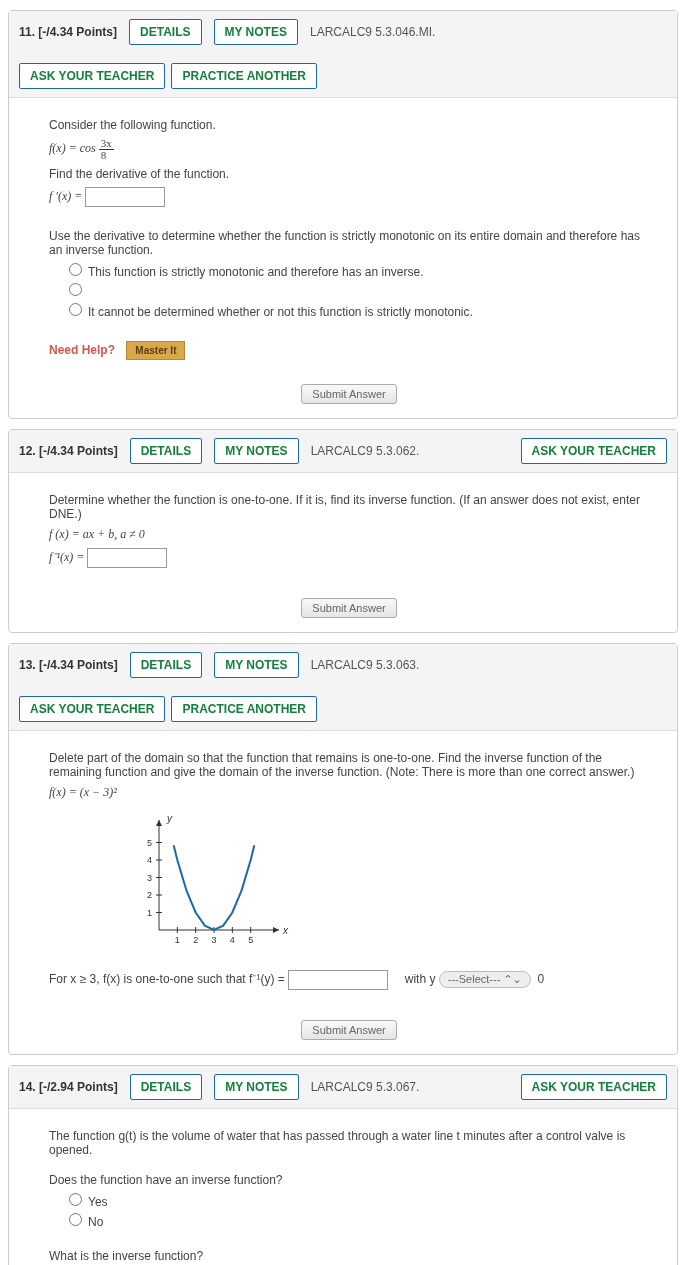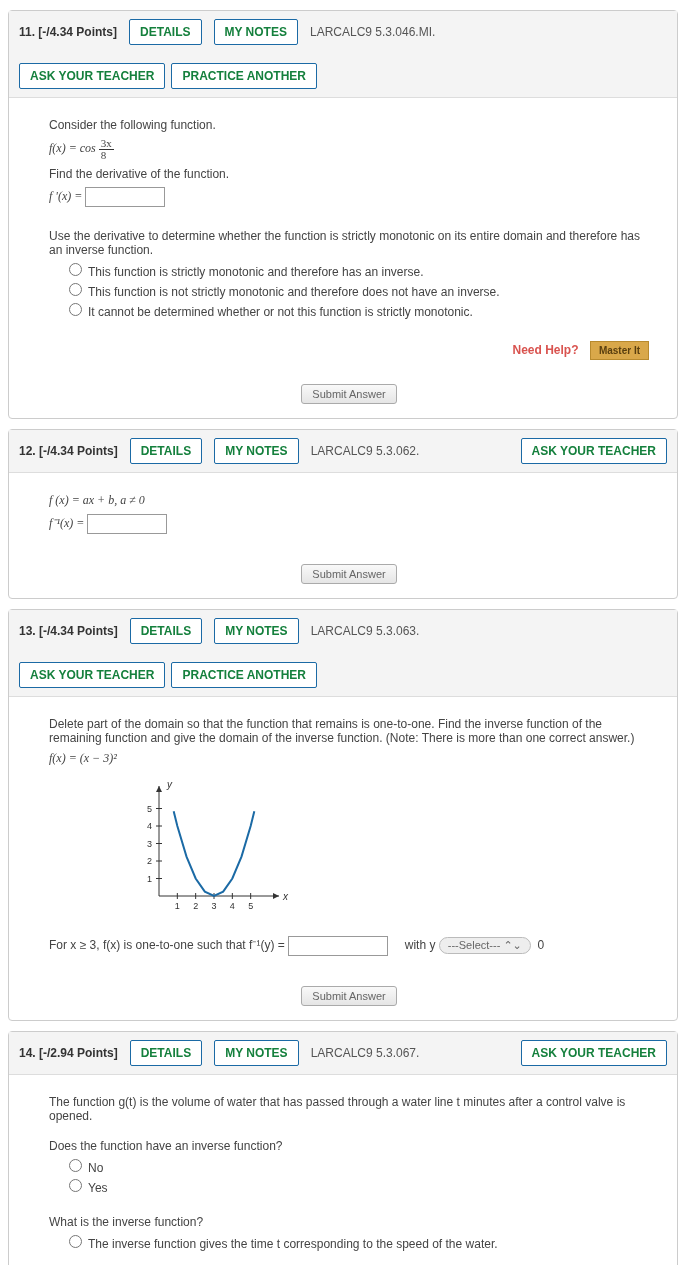--- a/index.html
+++ b/index.html
@@ -11,21 +11,21 @@
   .q-header .ref { color: #555; font-size: 12px; margin-left: 0; }
   .q-header .ask-right { margin-left: auto; }
   .q-body { padding: 14px 28px 18px 40px; color: #444; }
   .q-body p { margin: 6px 0; }
   .formula { font-family: 'Times New Roman', serif; font-style: italic; }
   .indent { margin-left: 50px; }
   .answer-input { border: 1px solid #999; width: 80px; height: 20px; vertical-align: middle; }
   .radio-list { margin: 4px 0 4px 20px; }
   .radio-list label { display: block; margin: 4px 0; }
   .radio-list input { margin-right: 6px; }
-  .need-help { margin-top: 22px; text-align: right; }
+  .need-help { margin-top: 22px; }
   .need-help-label { color: #d9534f; font-weight: bold; margin-right: 8px; }
   .master-btn { display: inline-block; background: #d9a84a; border: 1px solid #b88a2e; color: #5a3f0f; font-size: 10px; font-weight: bold; padding: 3px 8px; cursor: pointer; }
   .submit-row { padding: 6px 28px 14px 40px; text-align: center; }
   .submit-btn { display: inline-block; border: 1px solid #aaa; background: linear-gradient(#f9f9f9,#e5e5e5); color: #666; font-size: 11px; padding: 3px 10px; border-radius: 3px; cursor: pointer; }
   .graph { margin: 10px 0 10px 80px; }
   .answer-line { margin-top: 20px; }
   .select { display: inline-block; border: 1px solid #bbb; background: #eee; border-radius: 10px; padding: 1px 8px; font-size: 11px; color: #666; }
   .sub-header-row { width: 100%; display: flex; gap: 6px; margin-top: 6px; }
   svg.chart { display: block; }
   .frac { display:inline-block; vertical-align:middle; text-align:left; font-style:normal; font-family:'Times New Roman',serif; }
@@ -52,21 +52,21 @@
       <span>f(x) = cos </span><span class="frac"><span class="top">3x</span><span class="bot">8</span></span>
     </p>
     <p>Find the derivative of the function.</p>
     <p class="formula">
       <span>f '(x) =</span>
       <input type="text" class="answer-input" style="">
     </p>
     <p style="margin-top:22px">Use the derivative to determine whether the function is strictly monotonic on its entire domain and therefore has an inverse function.</p>
     <div class="radio-list">
       <label><input type="radio" name="q11r" style=""><span>This function is strictly monotonic and therefore has an inverse.</span></label>
-      <label><input type="radio" name="q11r" style=""><span>This function is not strictly monotonic and therefore does not have an inverse.</span></label>
+      <label><input type="radio" name="q11r" style=""></label>
       <label><input type="radio" name="q11r" style=""><span>It cannot be determined whether or not this function is strictly monotonic.</span></label>
     </div>
     <div class="need-help">
       <span class="need-help-label">Need Help?</span>
       <span class="master-btn">Master It</span>
     </div>
   </div>
   <div class="submit-row">
     <span class="submit-btn">Submit Answer</span>
   </div>
@@ -74,20 +74,21 @@
 
 <div class="question">
   <div class="q-header">
     <span class="points">12. [-/4.34 Points]</span>
     <span class="btn">DETAILS</span>
     <span class="btn">MY NOTES</span>
     <span class="ref">LARCALC9 5.3.062.</span>
     <span class="btn ask-right">ASK YOUR TEACHER</span>
   </div>
   <div class="q-body">
+    <p>Determine whether the function is one-to-one. If it is, find its inverse function. (If an answer does not exist, enter DNE.)</p>
     <p class="indent formula">f (x) = ax + b, a ≠ 0</p>
     <p class="formula" style="">
       <span>f⁻¹(x) =</span>
       <input type="text" class="answer-input" style="">
     </p>
   </div>
   <div class="submit-row">
     <span class="submit-btn">Submit Answer</span>
   </div>
 </div>
@@ -158,22 +159,22 @@
     <span class="points">14. [-/2.94 Points]</span>
     <span class="btn">DETAILS</span>
     <span class="btn">MY NOTES</span>
     <span class="ref">LARCALC9 5.3.067.</span>
     <span class="btn ask-right">ASK YOUR TEACHER</span>
   </div>
   <div class="q-body">
     <p>The function g(t) is the volume of water that has passed through a water line t minutes after a control valve is opened.</p>
     <p style="margin-top:16px">Does the function have an inverse function?</p>
     <div class="radio-list">
+      <label><input type="radio" name="q14a" style=""><span>Yes</span></label>
       <label><input type="radio" name="q14a" style=""><span>No</span></label>
-      <label><input type="radio" name="q14a" style=""><span>Yes</span></label>
     </div>
     <p style="margin-top:20px">What is the inverse function?</p>
     <div class="radio-list">
       <label><input type="radio" name="q14b" style=""><span>The inverse function gives the time t corresponding to the speed of the water.</span></label>
 
     </div>
   </div>
 
 </div>
 

